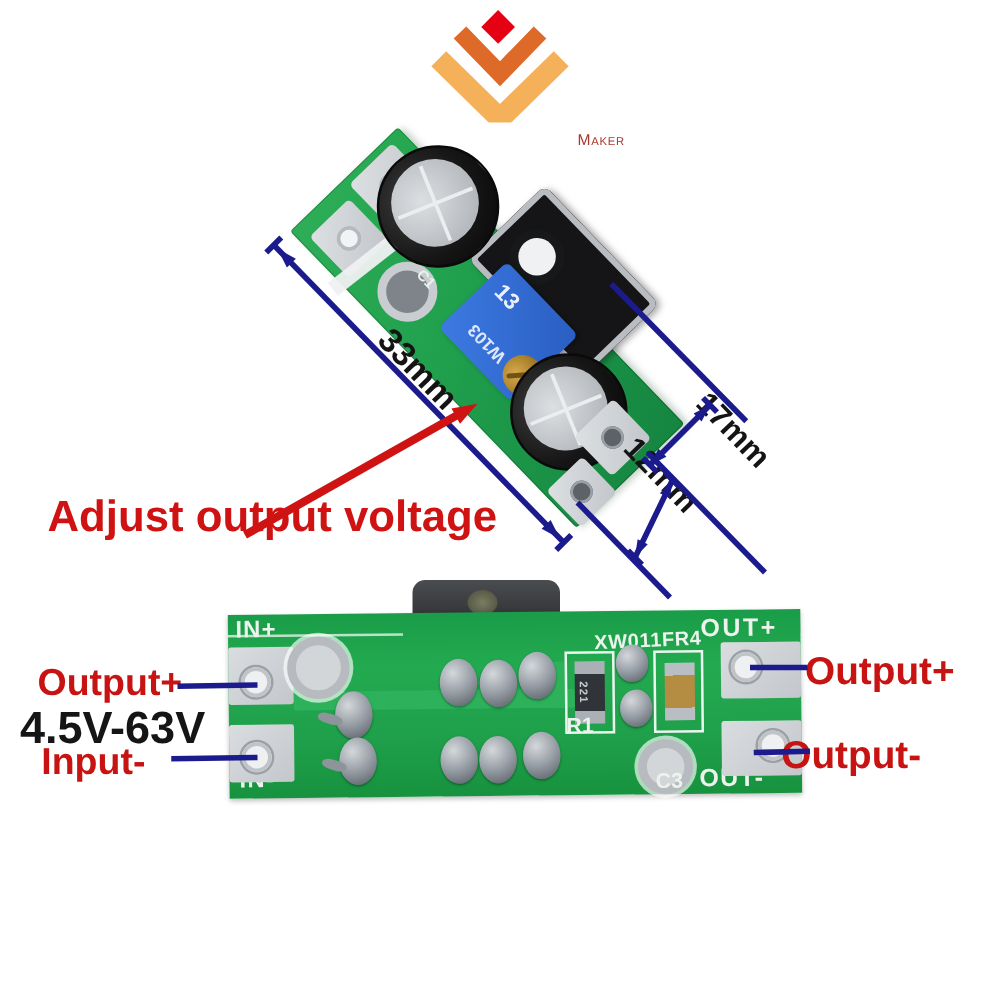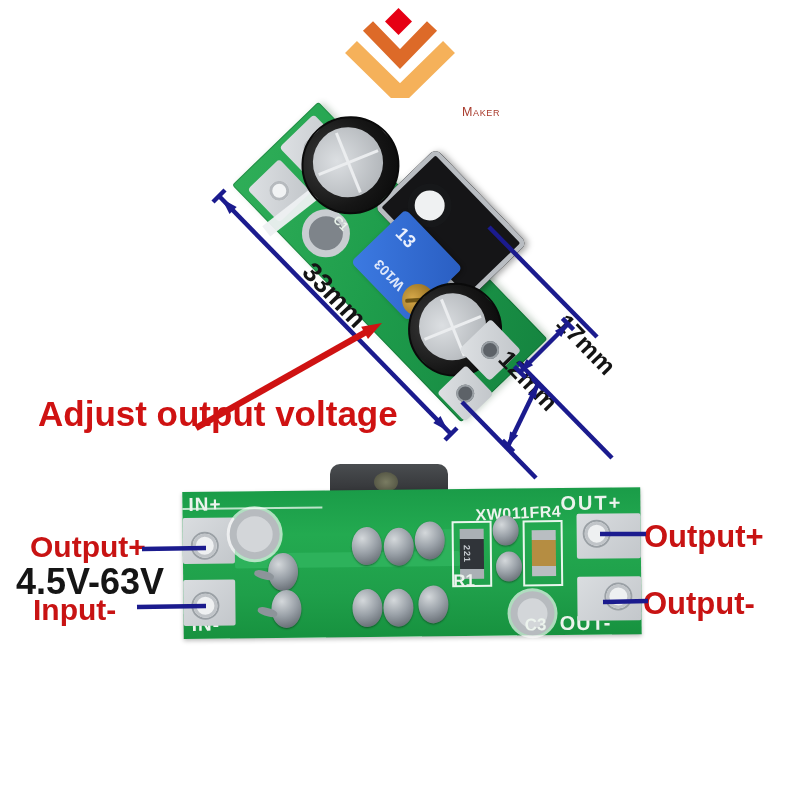--- a/index.html
+++ b/index.html
@@ -112,21 +112,21 @@
 
   
   .co{font-weight:bold;white-space:nowrap;}
   .co-red{color:#c81313;}
   .co-black{color:#151515;}
   .lbl-input-plus{left:30px;top:530px;font-size:30px;}
   .lbl-input-range{left:16px;top:561px;font-size:36px;}
   .lbl-input-minus{left:33px;top:593px;font-size:30px;}
   .lbl-output-plus{left:644px;top:519px;font-size:31px;}
   .lbl-output-range{left:648px;top:551px;font-size:37px;}
-  .lbl-output-minus{left:643px;top:586px;font-size:31px;}
+  .lbl-output-minus{left:625px;top:586px;font-size:31px;}
 
   .overlay{left:0;top:0;width:800px;height:800px;pointer-events:none;}
 </style>
 </head>
 <body>
 
 <div class="stage">
 
   <svg class="logo-mark" viewBox="0 0 120 92">
     <path d="M11 41 L60 89 L109 41" fill="none" stroke-width="17" stroke="#f5b15a"></path>

